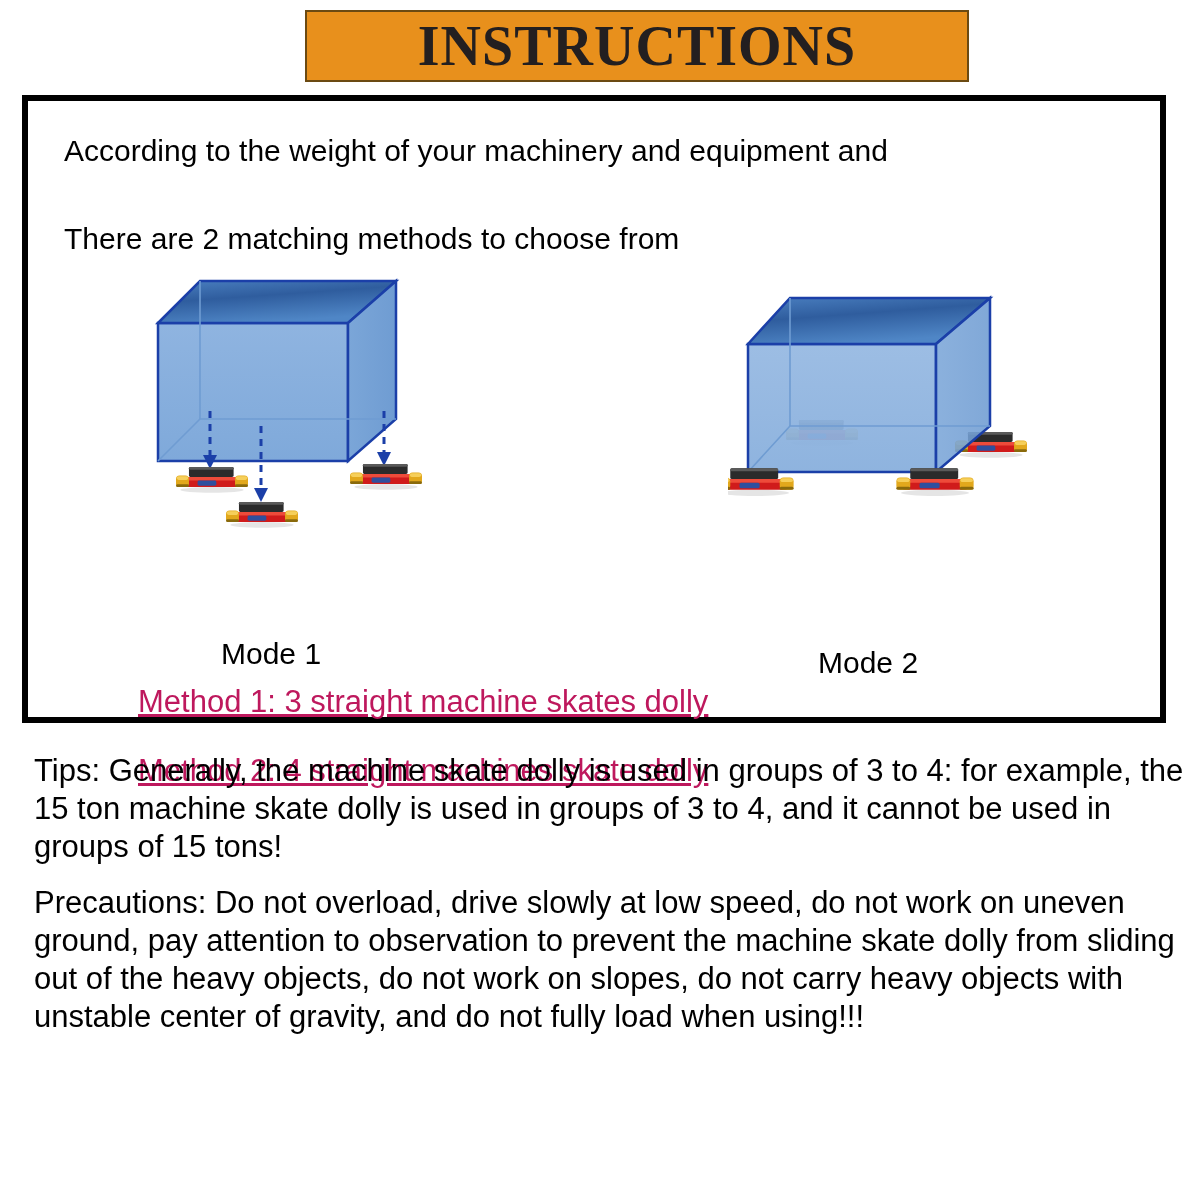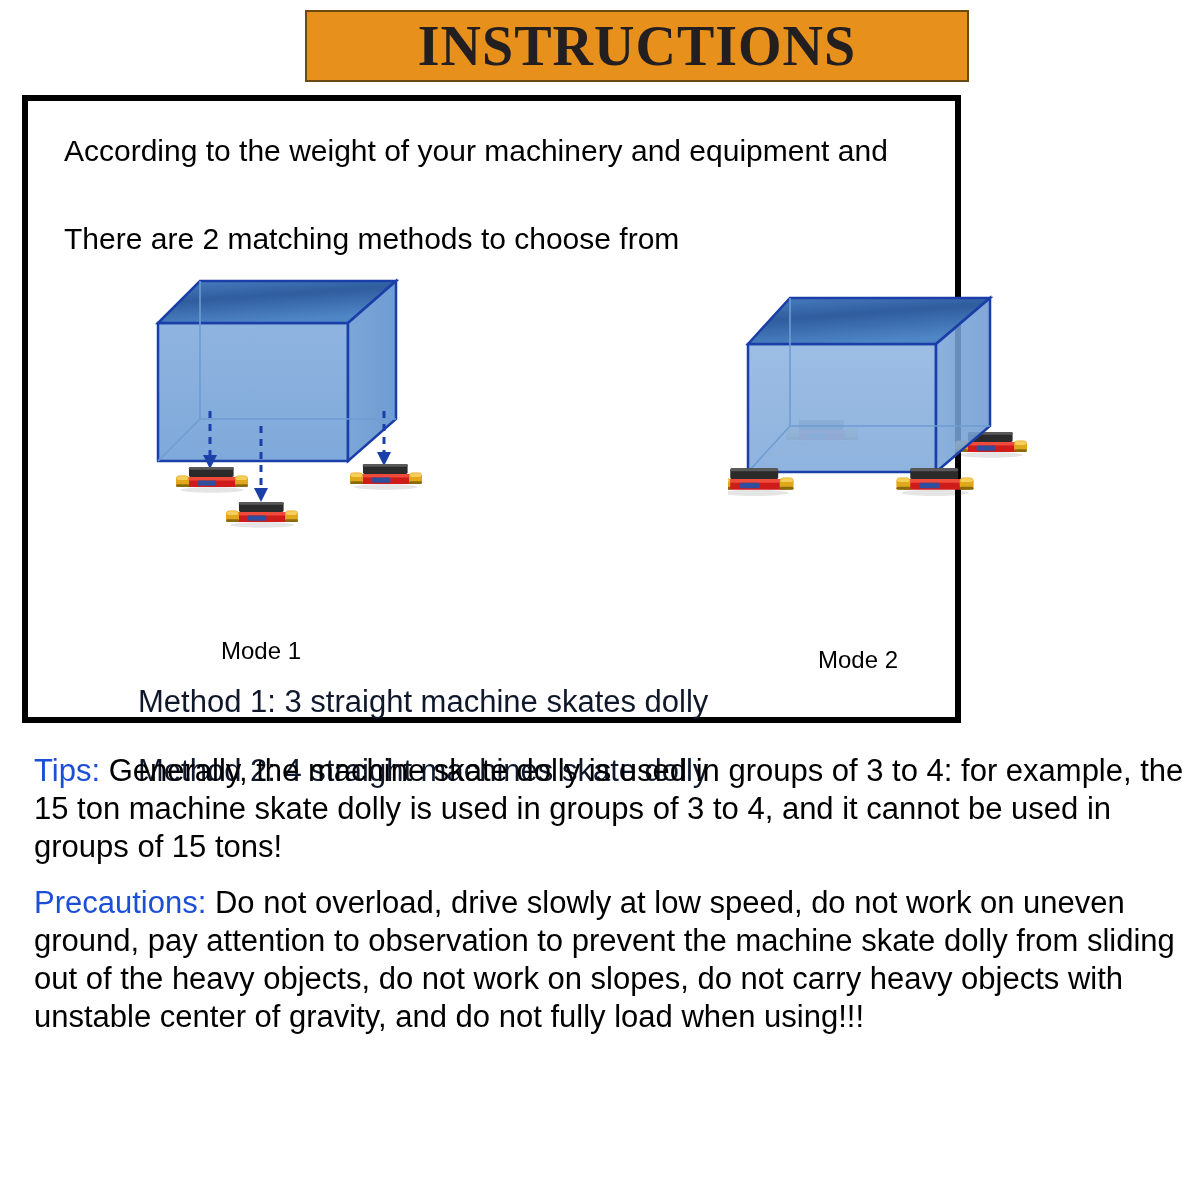--- a/index.html
+++ b/index.html
@@ -37,21 +37,21 @@
     color: #231f20;
     letter-spacing: 1px;
     white-space: nowrap;
   }
 
   
   #main-frame {
     position: absolute;
     left: 22px;
     top: 95px;
-    width: 939px;
+    width: 1144px;
     height: 628px;
     border: 6px solid #000000;
     box-sizing: border-box;
     background: #ffffff;
   }
 
   .intro-line {
     position: absolute;
     color: #000;
     font-size: 30px;
@@ -64,51 +64,52 @@
 
   
   .diagram {
     position: absolute;
   }
   #diagram-mode1 { left: 120px; top: 170px; width: 340px; height: 300px; }
   #diagram-mode2 { left: 700px; top: 175px; width: 340px; height: 260px; }
 
   .mode-label {
     position: absolute;
-    font-size: 24px;
+    font-size: 30px;
     color: #000;
     white-space: nowrap;
   }
   #mode1-label { left: 193px; top: 536px; }
   #mode2-label { left: 790px; top: 545px; text-align: right; }
 
   .method-line {
     position: absolute;
     font-size: 31px;
-    color: #0f172a;
-    white-space: nowrap;
+    color: #be185d;
+    white-space: nowrap;
+    text-decoration: underline;
   }
   #method-1 { left: 110px; top: 583px; }
   #method-2 { left: 110px; top: 652px; }
 
   
   #notes {
     position: absolute;
     left: 34px;
     top: 752px;
     width: 1152px;
   }
   .note-block {
     font-size: 31px;
     line-height: 38px;
     color: #000;
     margin-bottom: 18px;
   }
   .note-label {
-    color: #1d4ed8;
+    color: #000000;
   }
 </style>
 </head>
 <body>
 
 <div id="title-banner">
   <div id="title-text">INSTRUCTIONS</div>
 </div>
 
 <div id="main-frame">

